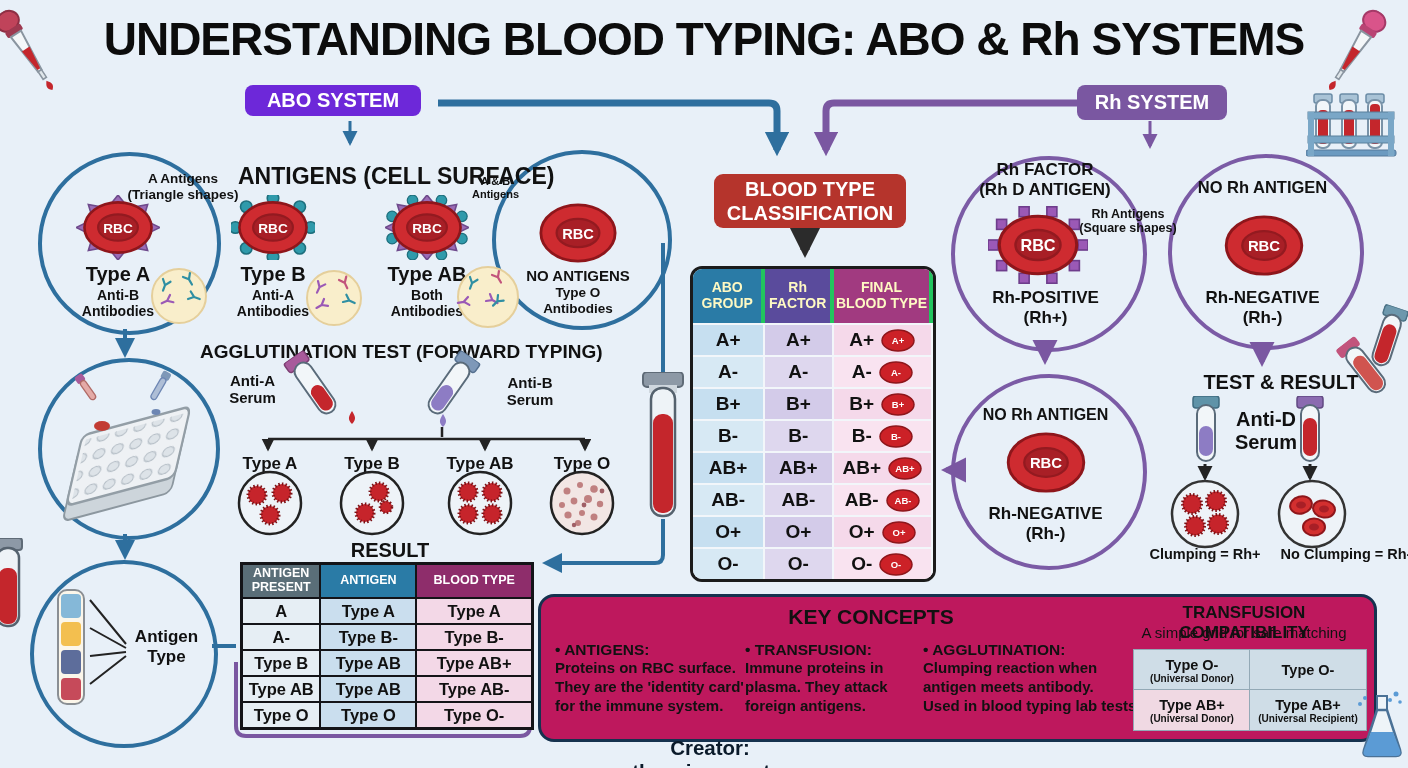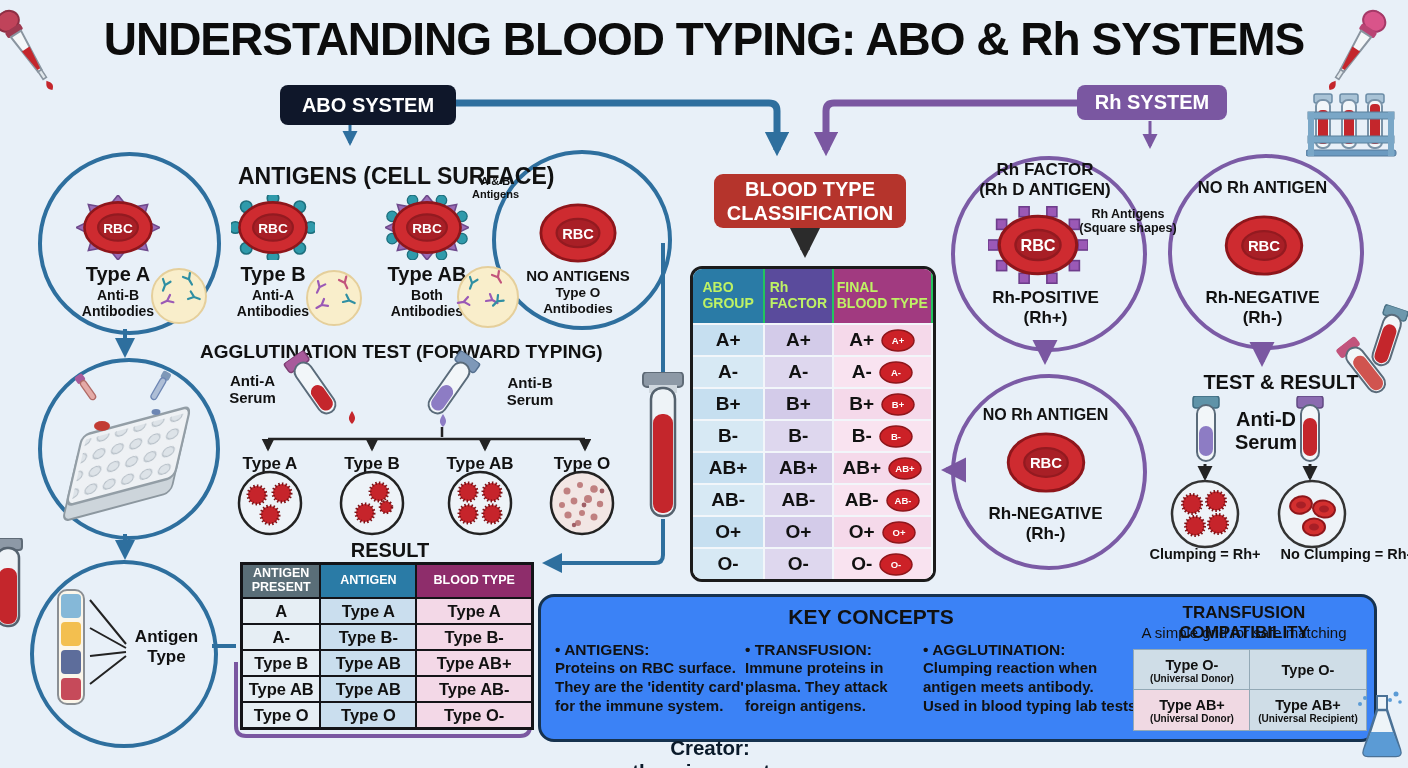--- a/index.html
+++ b/index.html
@@ -10,36 +10,36 @@
   .pl{white-space:pre-line}
   .circle{position:absolute;border-radius:50%}
   .bcirc{border:4px solid #2e6f9e}
   .pcirc{border:4px solid #7b5ba5}
   .badge{position:absolute;color:#fff;font-size:20px;display:flex;align-items:center;justify-content:center;border-radius:8px}
   
   #classTable{position:absolute;left:690px;top:266px;width:240px;border:3px solid #1b1b1b;border-radius:12px;overflow:hidden;background:#fff}
   #classTable .hrow{display:flex;height:54px}
   #classTable .row{display:flex;height:32px}
   .cc1{width:72px}.cc2{width:68px}.cc3{width:100px}
-  #classTable .hcell{display:flex;align-items:center;justify-content:center;color:#bef264;font-size:14px;line-height:1.12;white-space:pre-line;border-right:2px solid #22c55e}
+  #classTable .hcell{display:flex;align-items:center;justify-content:center;color:#fef9c3;font-size:14px;line-height:1.12;text-align:center;white-space:pre-line;border-right:4px solid #22c55e}
   #classTable .cell{display:flex;align-items:center;justify-content:center;font-size:19px;border-right:2px solid #f2f6fa;border-top:2.5px solid #f2f6fa}
   .h-abo{background:#2a7ba6}.h-rh{background:#5a4b9c}.h-final{background:#a13a80}
   .r0 .cc1{background:#c6dff0}.r0 .cc2{background:#d3cbe9}.r0 .cc3{background:#f5d9ea}
   .r1 .cc1{background:#d7e9f4}.r1 .cc2{background:#ded7ee}.r1 .cc3{background:#f9e3f0}
   
   #resTable{position:absolute;left:240px;top:562px;width:290px;border:2.5px solid #141418;background:#141418}
   #resTable .hrow{display:flex;height:34px}
   #resTable .row{display:flex;height:26px}
   .rc1{width:78px}.rc2{width:96px}.rc3{width:116px}
   #resTable .hcell{display:flex;align-items:center;justify-content:center;color:#fff;font-size:12.5px;line-height:1.1;text-align:center;white-space:pre-line;border:1px solid #141418}
   #resTable .cell{display:flex;align-items:center;justify-content:center;font-size:16.5px;border:1px solid #141418}
   .rh1{background:#5a6e78}.rh2{background:#2a7ba6}.rh3{background:#8e2d6b}
   .rcol1{background:#e6eef4}.rcol2{background:#cadeee}.rcol3{background:#f3d8e7}
   
-  #keybox{position:absolute;left:538px;top:594px;width:833px;height:142px;background:#3b82f6;border:3.5px solid #16324f;border-radius:16px}
+  #keybox{position:absolute;left:538px;top:594px;width:833px;height:142px;background:#be185d;border:3.5px solid #16324f;border-radius:16px}
   .kterm{font-size:15.5px}
   .kdesc{font-size:15px;line-height:1.25;white-space:pre-line}
   .tcell{position:absolute;display:flex;flex-direction:column;align-items:center;justify-content:center;border:1.5px solid #93a9b6}
   .tmain{font-size:14.5px}.tsub{font-size:10px}
 </style>
 </head>
 <body>
 
 <div id="canvas">
 
@@ -91,28 +91,30 @@
     <path d="M372 439 V449" stroke="#232323" stroke-width="2.5" fill="none" marker-end="url(#mk)"></path>
     <path d="M485 439 V449" stroke="#232323" stroke-width="2.5" fill="none" marker-end="url(#mk)"></path>
     <path d="M585 439 V449" stroke="#232323" stroke-width="2.5" fill="none" marker-end="url(#mk)"></path>
     <path d="M805 231 V250" stroke="#2b2b2b" stroke-width="9" fill="none" marker-end="url(#mkB)"></path>
     <path d="M1205 464 V478" stroke="#232323" stroke-width="3" fill="none" marker-end="url(#mk)"></path>
     <path d="M1310 464 V478" stroke="#232323" stroke-width="3" fill="none" marker-end="url(#mk)"></path>
     <path d="M90 600 L126 644 M90 628 L126 648 M90 656 L126 652 M90 684 L126 656" stroke="#232323" stroke-width="2" fill="none"></path>
   </svg>
 
   <div class="abs ctr" style="left:0;right:0;top:12px;font-size:46px;letter-spacing:-1px;color:#0c0c0c">UNDERSTANDING BLOOD TYPING: ABO &amp; Rh SYSTEMS</div>
-  <div class="badge" style="left:280px;top:85px;width:176px;height:40px;background:#0f172a">
+  <div class="badge" style="left:245px;top:85px;width:176px;height:31px;background:#6d28d9">
     <span>ABO SYSTEM</span>
   </div>
   <div class="badge" style="left:1077px;top:85px;width:150px;height:35px;background:#7a57a1">
     <span>Rh SYSTEM</span>
   </div>
 
   <div class="abs" style="left:238px;top:163px;font-size:23px;white-space:nowrap">ANTIGENS (CELL SURFACE)</div>
+  <div class="abs ctr pl" style="left:103px;top:171px;width:160px;font-size:13.5px;line-height:1.15">A Antigens
+(Triangle shapes)</div>
   <div class="abs ctr pl" style="left:438px;top:175px;width:115px;font-size:11px;line-height:1.15">A &amp; B
 Antigens</div>
 
   <svg class="abs" style="left:76px;top:195px" width="84" height="65" viewBox="0 0 80 62">
     <polygon points="80,31 64,38.7 68.3,52.9 50,49.5 40,62 30,49.5 11.7,52.9 16,38.7 0,31 16,23.3 11.7,9.1 30,12.5 40,0 50,12.5 68.3,9.1 64,23.3" fill="#9b6bb5" stroke="#6e4a8c" stroke-width="1.5"></polygon>
     <ellipse cx="40" cy="31" rx="32" ry="24" fill="#ce2b30" stroke="#8e161b" stroke-width="2.5"></ellipse>
     <ellipse cx="40" cy="31" rx="19" ry="12.5" fill="#a81f26" stroke="#931a20" stroke-width="2"></ellipse>
     <text x="40" y="36" font-size="13" fill="#fff" text-anchor="middle" font-weight="bold">RBC</text>
   </svg>
 

